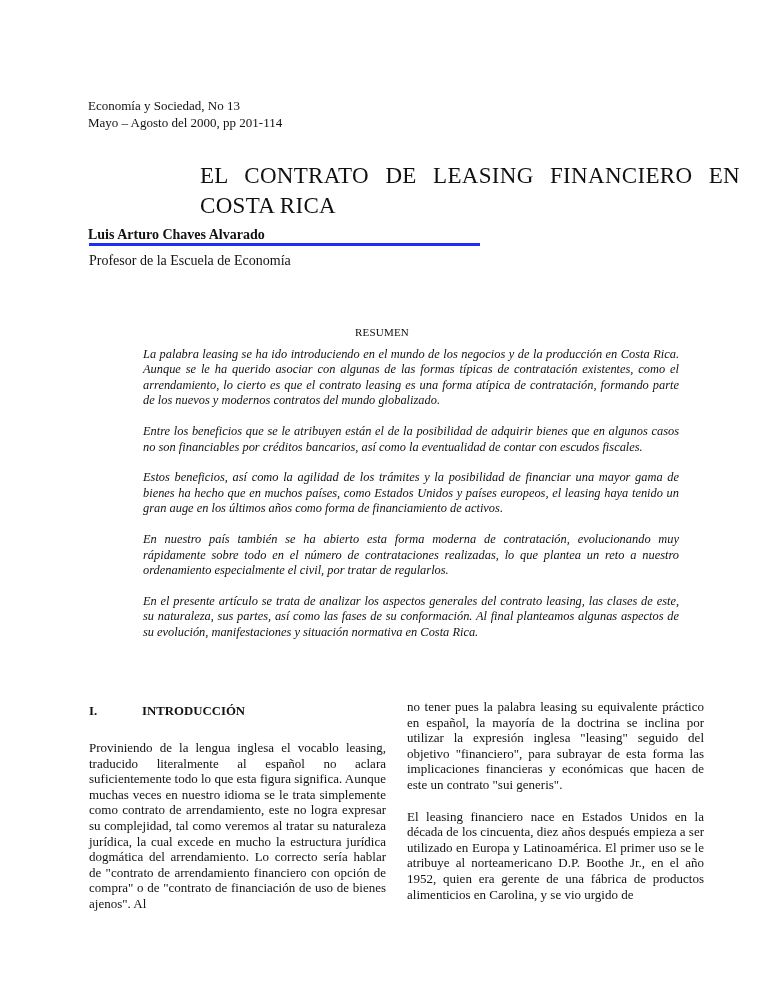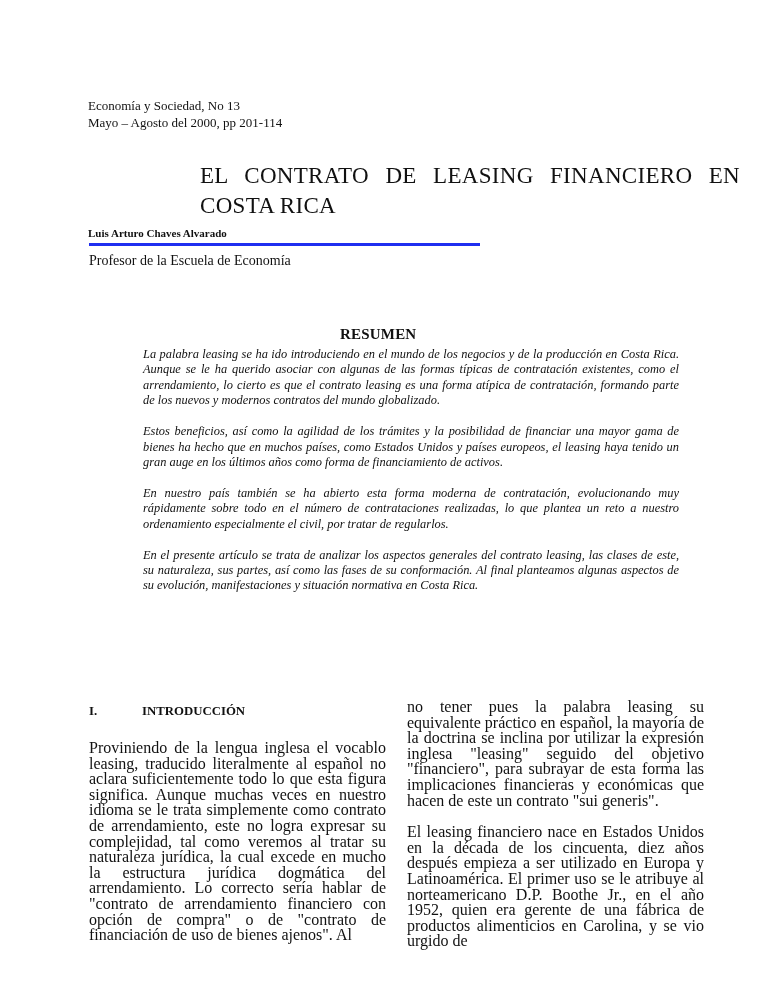--- a/index.html
+++ b/index.html
@@ -6,31 +6,31 @@
   body {
     width: 768px; height: 994px; position: relative; overflow: hidden;
     font-family: "Liberation Serif", serif; color: #111;
   }
   .journal { position: absolute; left: 88px; top: 97px; font-weight: normal; font-size: 13px; line-height: 17px; }
   .title {
     position: absolute; left: 196px; top: 157px; width: 540px;
     font-size: 23px; font-weight: normal; line-height: 30px; text-align: justify;
     text-align-last: left; letter-spacing: 0.3px; margin: 4px;
   }
-  .author { position: absolute; left: 88px; top: 227px; font-weight: bold; font-size: 11px; }
+  .author { position: absolute; left: 88px; top: 227px; font-weight: bold; font-size: 14px; }
   .rule { position: absolute; left: 89px; top: 243px; width: 391px; height: 3px; background: #1f2ef0; }
   .affil { position: absolute; left: 89px; top: 253px; font-size: 14px; line-height: 16.5px; }
-  .resumen-h { position: absolute; left: 340px; top: 326px; width: 110px; font-weight: bold; font-size: 15px; letter-spacing: 0.2px; }
+  .resumen-h { position: absolute; left: 355px; top: 326px; width: 110px; font-weight: normal; font-size: 11px; letter-spacing: 0.2px; }
   .abstract { position: absolute; left: 143px; top: 347px; width: 536px; }
   .abstract p {
     margin: 0 0 15.5px 0; font-style: italic; font-size: 12.4px; line-height: 15.4px; text-align: justify;
   }
   .sec { position: absolute; left: 89px; top: 704px; font-weight: bold; font-size: 12.8px; }
   .sec .num { display: inline-block; width: 53px; }
-  .col { position: absolute; width: 297px; font-size: 16px; line-height: 15.6px; text-align: justify; }
+  .col { position: absolute; width: 297px; font-size: 13px; line-height: 15.6px; text-align: justify; }
   .col p { margin: 0 0 16px 0; }
   .col-left { left: 89px; top: 740px; }
   .col-right { left: 407px; top: 699px; }
 </style>
 </head>
 <body>
 
 <div class="journal">
   <div>Economía y Sociedad, No 13</div>
   <div>Mayo – Agosto del 2000,  pp 201-114</div>
@@ -42,20 +42,21 @@
 <div class="rule"></div>
 
 <div class="affil">
   <div>Profesor de la Escuela de Economía</div>
 </div>
 
 <div class="resumen-h">RESUMEN</div>
 
 <div class="abstract">
   <p>La palabra leasing se ha ido introduciendo en el mundo de los negocios y de la producción en Costa Rica. Aunque se le ha querido asociar con algunas de las formas típicas de contratación existentes, como el arrendamiento, lo cierto es que el contrato leasing es una forma atípica de contratación, formando parte de los nuevos y  modernos contratos del mundo globalizado.</p>
+  <p>Entre los beneficios que se le atribuyen están el de la posibilidad de adquirir bienes que en algunos casos no son financiables por créditos bancarios, así como la eventualidad de contar con escudos fiscales.</p>
   <p>Estos beneficios, así como la agilidad de los trámites y la posibilidad de financiar una mayor gama de bienes ha hecho que en muchos países, como Estados Unidos y países europeos, el leasing haya tenido un gran auge en los últimos años como forma de financiamiento de activos.</p>
   <p>En nuestro país también se ha abierto esta forma moderna de contratación, evolucionando muy rápidamente sobre todo en el número de contrataciones realizadas, lo que plantea un reto a nuestro ordenamiento especialmente el civil, por tratar de regularlos.</p>
   <p>En el presente artículo se trata de analizar los aspectos generales del contrato leasing, las clases de este, su naturaleza, sus partes, así como las fases de su conformación. Al final planteamos algunas aspectos de su evolución, manifestaciones y situación normativa en Costa Rica.</p>
 </div>
 
 <div class="sec">
   <span class="num">I.</span><span>INTRODUCCIÓN</span>
 </div>
 
 <div class="col col-left">

